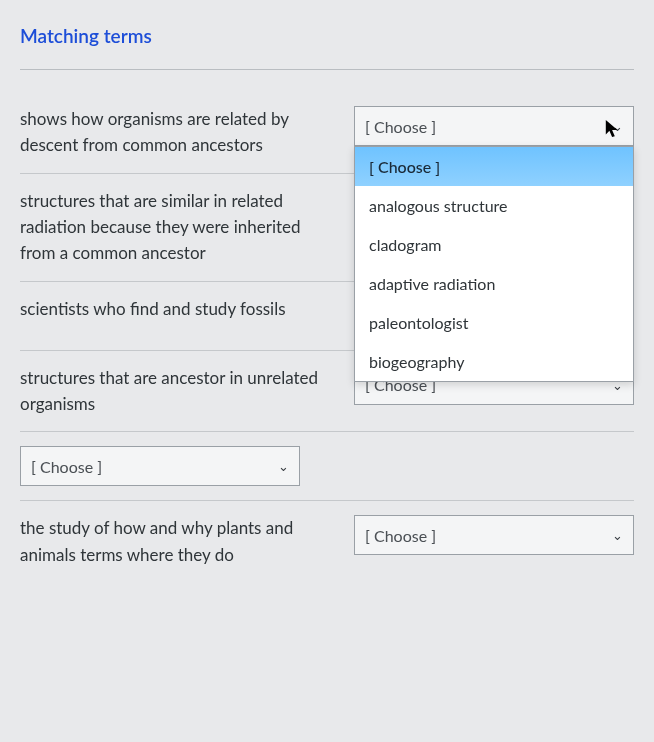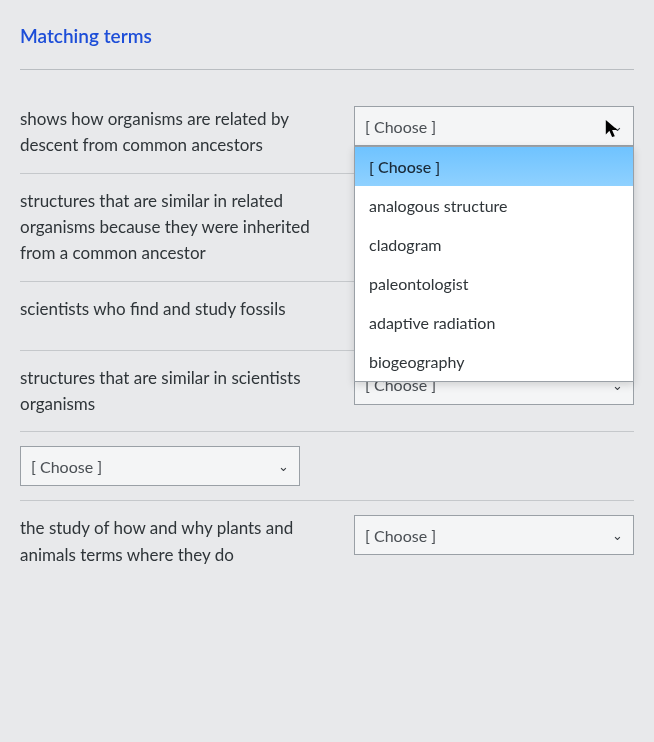--- a/index.html
+++ b/index.html
@@ -99,49 +99,49 @@
       <span>[ Choose ]</span>
       <span class="chevron">⌄</span>
     </div>
     <svg class="cursor" style="top:12px; right:12px;" viewBox="0 0 20 24">
       <path d="M2 2 L2 18 L6 14 L9 21 L12 20 L9 13 L15 13 Z" fill="#000"></path>
     </svg>
     <div class="dropdown-menu">
       <div class="dropdown-option selected">[ Choose ]</div>
       <div class="dropdown-option">analogous structure</div>
       <div class="dropdown-option">cladogram</div>
+      <div class="dropdown-option">adaptive radiation</div>
       <div class="dropdown-option">paleontologist</div>
-      <div class="dropdown-option">adaptive radiation</div>
       <div class="dropdown-option">biogeography</div>
     </div>
   </div>
 </div>
 
 <div class="row">
-  <div class="prompt">structures that are similar in related organisms because they were inherited from a common ancestor</div>
+  <div class="prompt">structures that are similar in related radiation because they were inherited from a common ancestor</div>
   <div class="select-wrap" style="visibility:hidden;">
     <div class="select-box">
       <span>[ Choose ]</span>
       <span class="chevron">⌄</span>
     </div>
   </div>
 </div>
 
 <div class="row">
   <div class="prompt">scientists who find and study fossils</div>
   <div class="select-wrap" style="visibility:hidden;">
     <div class="select-box">
       <span>[ Choose ]</span>
       <span class="chevron">⌄</span>
     </div>
   </div>
 </div>
 
 <div class="row">
-  <div class="prompt">structures that are similar in scientists organisms</div>
+  <div class="prompt">structures that are ancestor in unrelated organisms</div>
   <div class="select-wrap">
     <div class="select-box">
       <span>[ Choose ]</span>
       <span class="chevron">⌄</span>
     </div>
   </div>
 </div>
 
 <div class="row">
   <div class="select-wrap">

